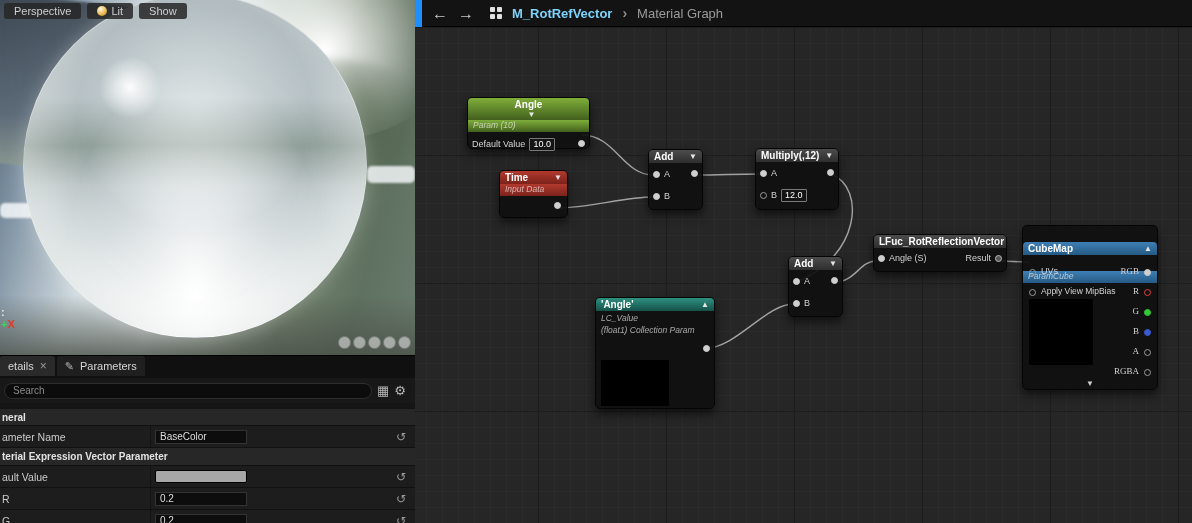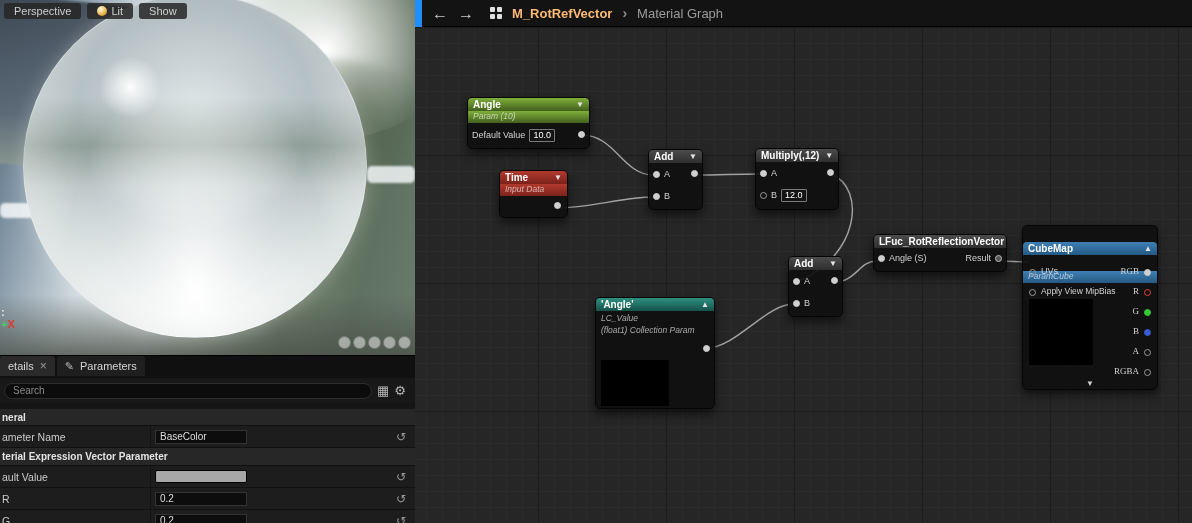--- a/index.html
+++ b/index.html
@@ -79,33 +79,33 @@
       linear-gradient(#2b2b2b 1px, transparent 1px),
       linear-gradient(90deg,#2b2b2b 1px, transparent 1px);
     background-size:128px 128px,128px 128px,16px 16px,16px 16px;
     background-position:-5px 27px,-5px 27px,-5px 27px,-5px 27px; }
   .graph-toolbar { position:absolute; left:0; top:0; width:777px; height:27px; background:#131313;
     display:flex; align-items:center; gap:10px; z-index:5; border-bottom:1px solid #000; }
   .toolbar-accent { width:7px; height:27px; background:#1f8fff; }
   .nav-arrow { color:#c9c9c9; font-size:16px; font-weight:bold; line-height:27px; }
   .bc-icon { display:grid; grid-template-columns:5px 5px; gap:2px; margin-left:6px; }
   .bc-icon span { width:5px; height:5px; background:#e0e0e0; border-radius:1px; }
-  .bc-title { color:#fdba74; font-size:13px; font-weight:bold; }
+  .bc-title { color:#7dd3fc; font-size:13px; font-weight:bold; }
   .bc-sep { color:#8a8a8a; font-size:14px; font-weight:bold; }
   .bc-section { color:#9b9b9b; font-size:13px; }
 
   svg.wires { position:absolute; left:0; top:0; z-index:1; }
   svg.wires path { stroke:#b0b0b0; stroke-width:1.4; fill:none; opacity:.9; }
 
   .node { position:absolute; z-index:2; background:rgba(16,16,16,.93); border:1px solid #050505; border-radius:5px;
     box-shadow:0 5px 10px rgba(0,0,0,.55); color:#d8d8d8; font-size:10px; }
   .node-header { border-radius:4px 4px 0 0; padding:1px 5px; display:flex; align-items:center; justify-content:space-between; }
   .node-title { font-weight:bold; font-size:10px; color:#fff; white-space:nowrap; }
   .node-sub { font-style:italic; font-size:8.5px; color:rgba(255,255,255,.62); padding:0 5px 2px; }
-  .hd-green { background:linear-gradient(180deg,#7fae3a,#42601d); }
+  .hd-green { background:linear-gradient(180deg,#7fae3a,#42601d);flex-direction:column; }
   .hd-red { background:linear-gradient(180deg,#b23a2e,#7c221b); }
   .hd-gray { background:linear-gradient(180deg,#4c4c4c,#2e2e2e); }
   .hd-teal { background:linear-gradient(180deg,#2e9180,#15514a); }
   .hd-blue { background:linear-gradient(180deg,#3f7fb5,#245a84);margin-top:16px; }
   .chev { font-size:8px; color:#e6e6e6; margin-left:6px; }
   .node-row { display:flex; align-items:center; gap:4px; height:22px; padding:0 4px; }
   .pin { width:7px; height:7px; border-radius:50%; border:1px solid #9a9a9a; flex:0 0 auto; }
   .pin.filled { background:#cfcfcf; border-color:#cfcfcf; }
   .pin.dark { background:#555; border-color:#bbb; }
   .pin.red { border-color:#e04040; }

